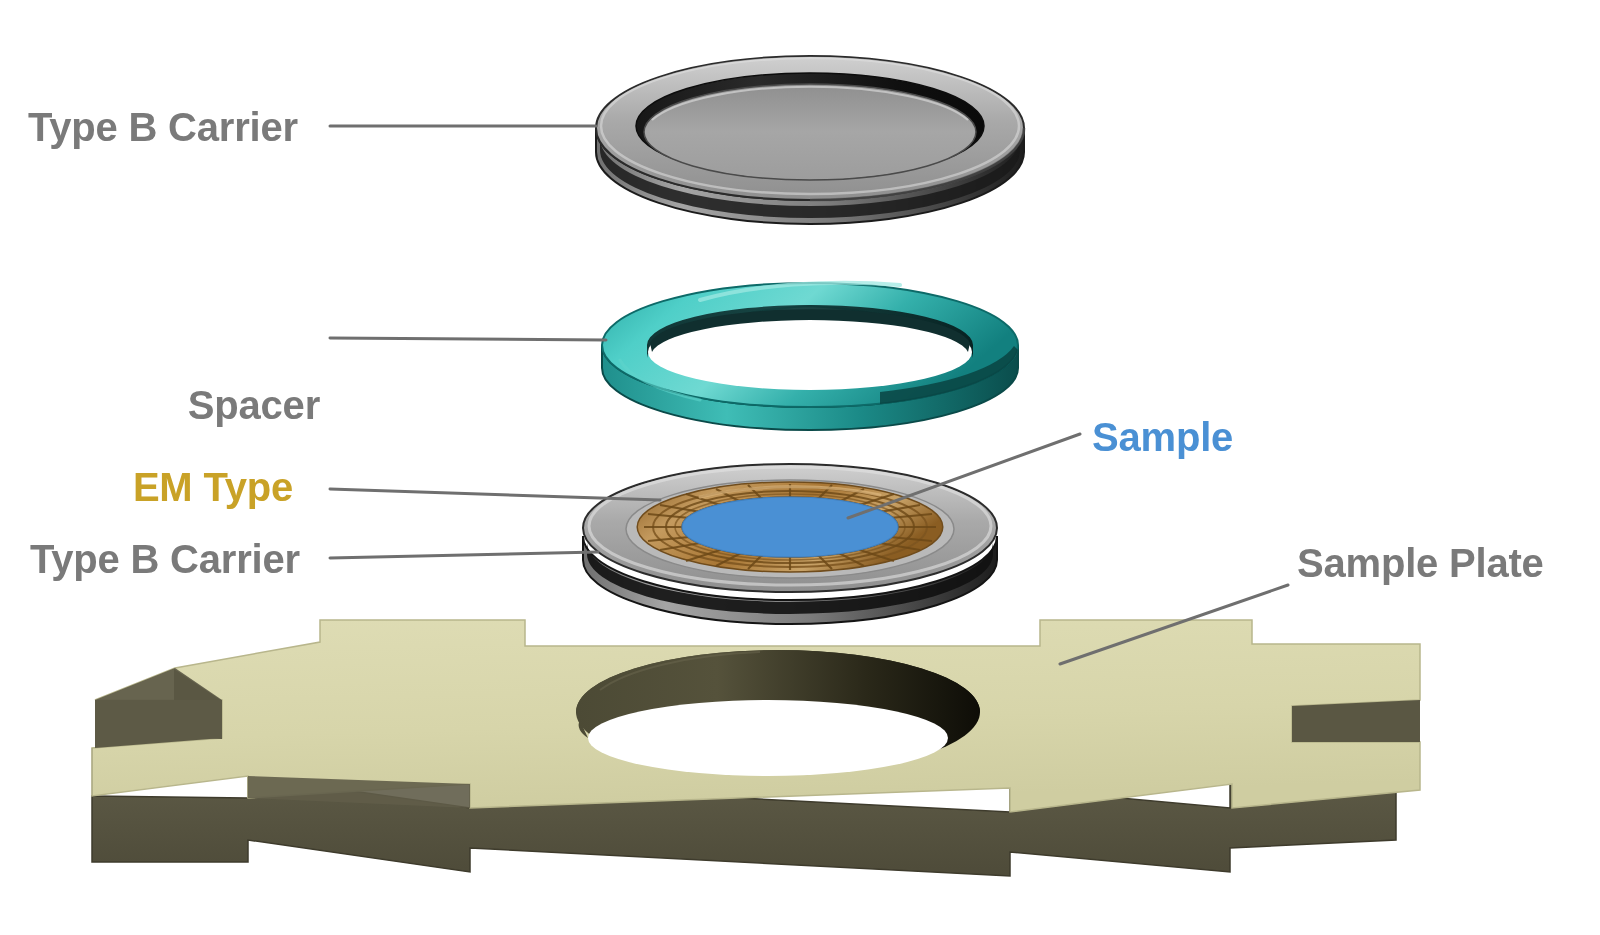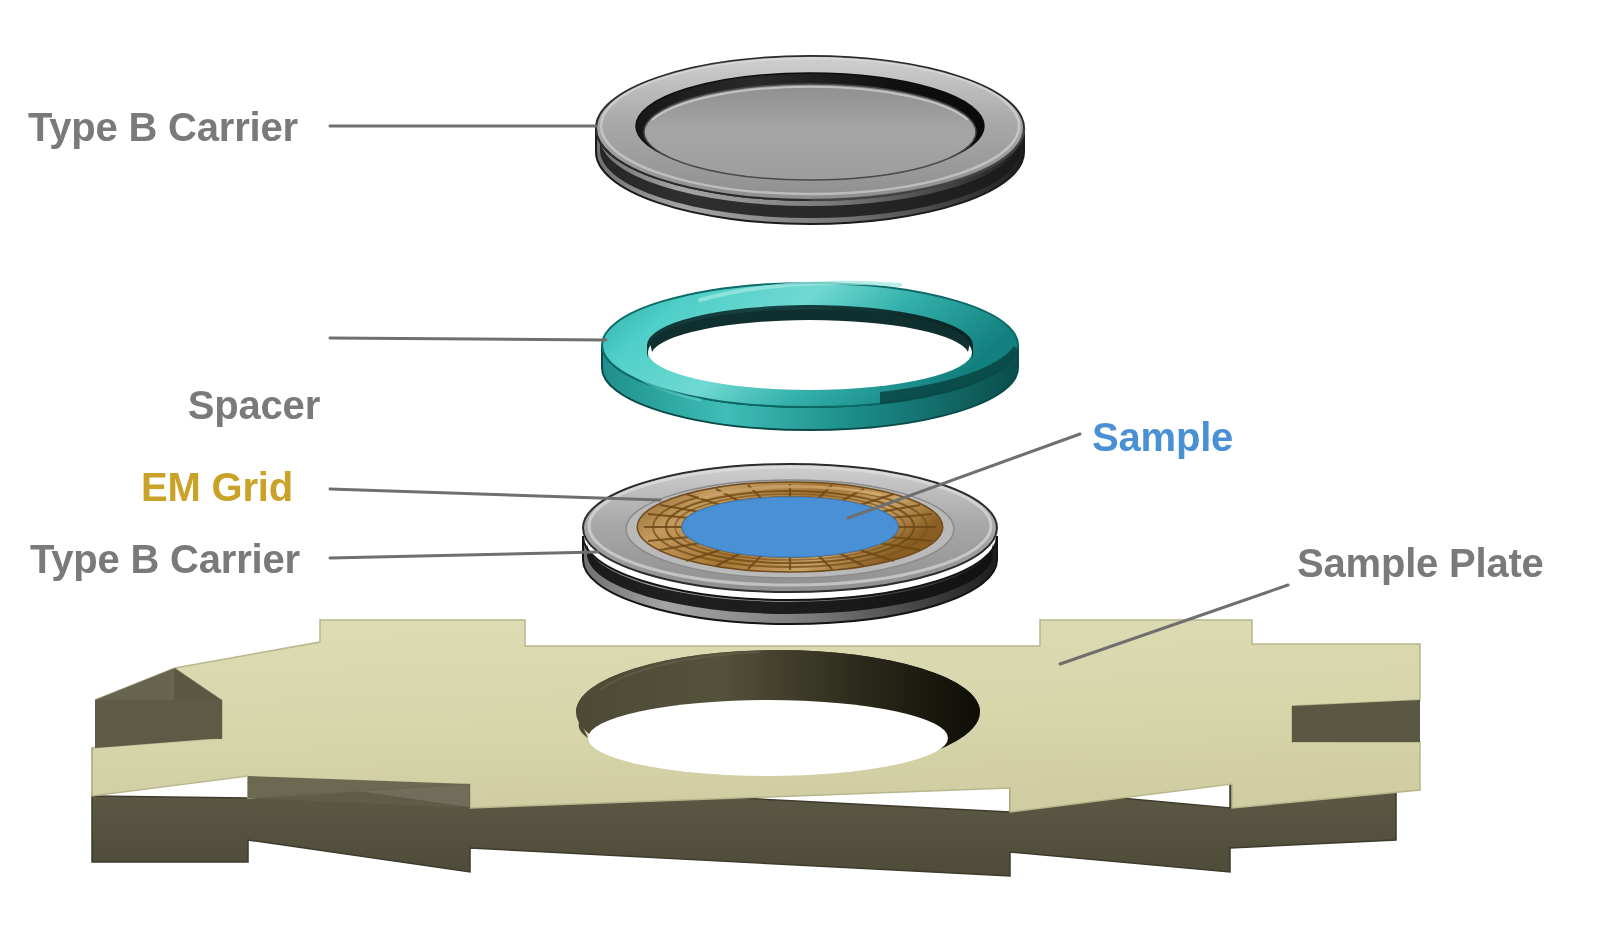--- a/index.html
+++ b/index.html
@@ -311,21 +311,21 @@
       <line x1="1288" y1="585" x2="1060" y2="664"></line>
     </g>
   </svg>
 
   <div class="label label-grey label-left" id="label-type-b-carrier-top">Type B Carrier</div>
 
   <div class="label label-grey label-right" id="label-spacer">
     <div>Spacer</div>
   </div>
 
-  <div class="label label-gold label-right" id="label-em-grid">EM Grid</div>
+  <div class="label label-gold label-right" id="label-em-grid">EM Type</div>
 
   <div class="label label-grey label-left" id="label-type-b-carrier-bottom">Type B Carrier</div>
 
   <div class="label label-blue label-left" id="label-sample">Sample</div>
 
   <div class="label label-grey label-left" id="label-middle-plate">Sample Plate</div>
 
 </div>
 
 </body></html>

